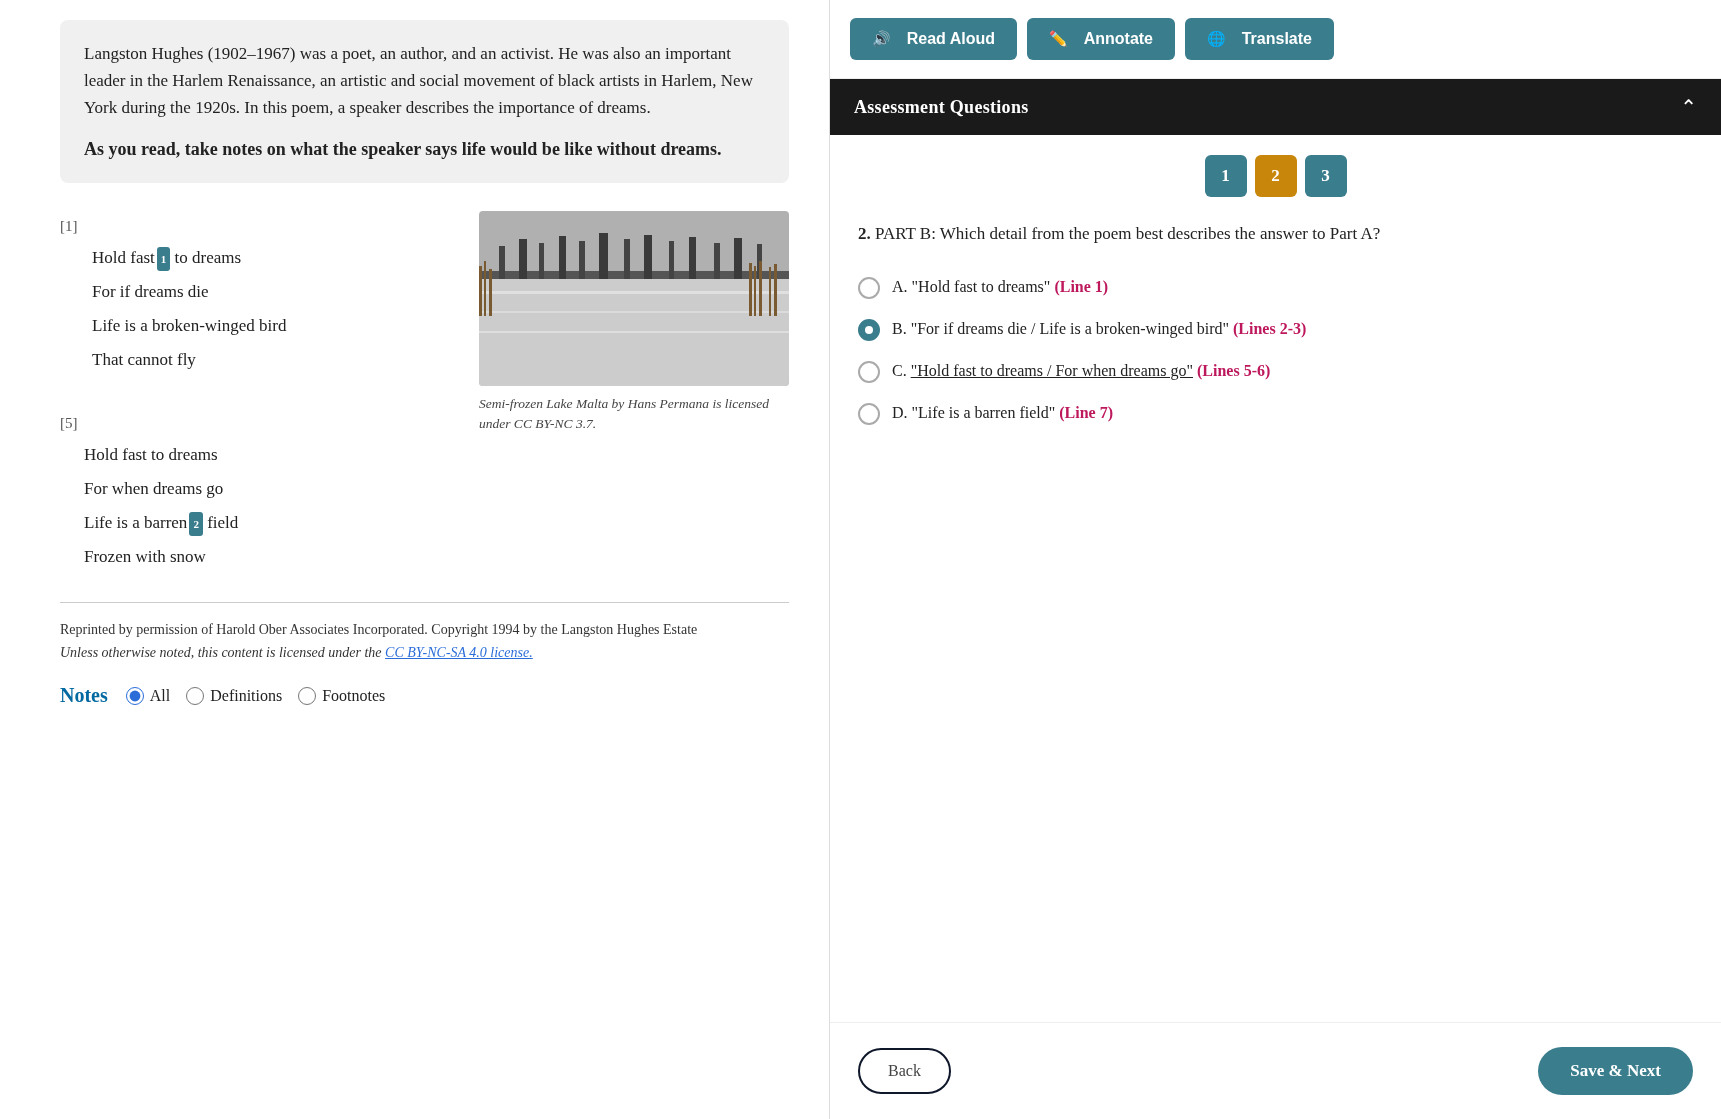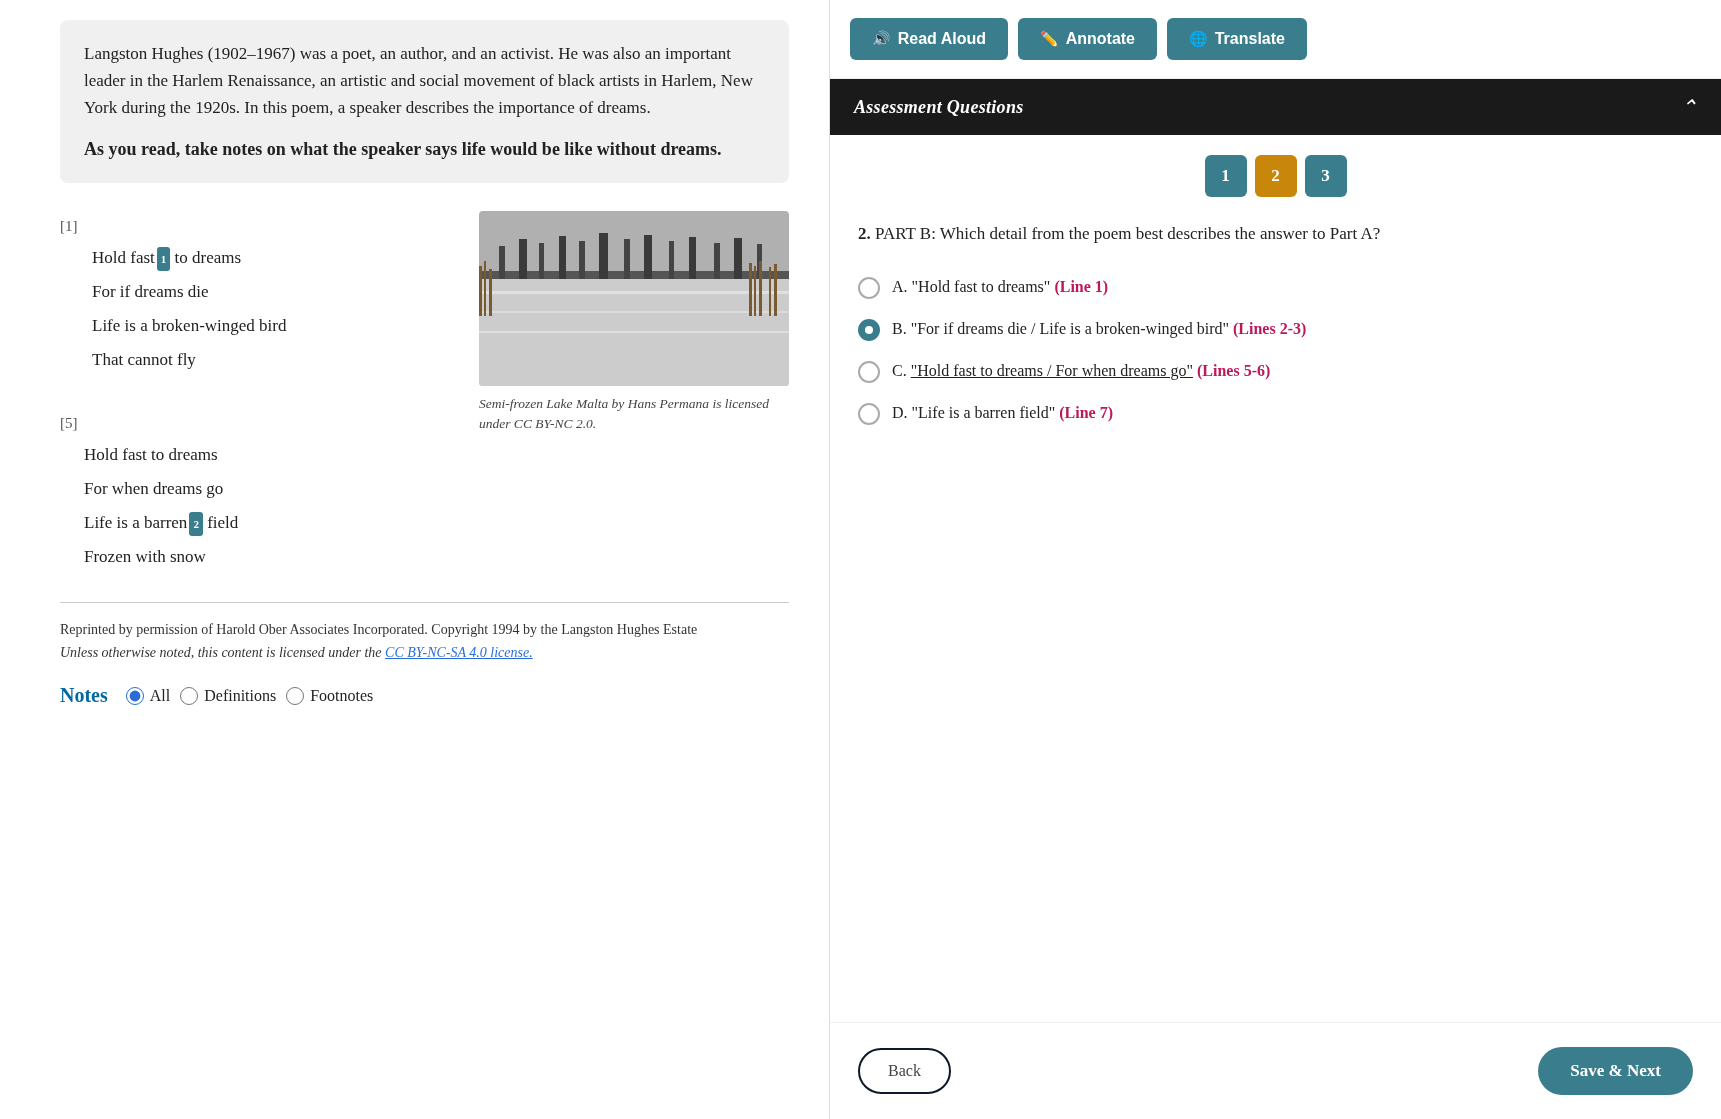--- a/index.html
+++ b/index.html
@@ -111,21 +111,21 @@
 
     .notes-label {
       font-size: 20px;
       font-weight: bold;
       color: #0369a1;
     }
 
     .radio-group {
       display: flex;
       align-items: center;
-      gap: 10px;
+      gap: 16px;
     }
 
     .radio-item {
       display: flex;
       align-items: center;
       gap: 6px;
       font-size: 16px;
       color: #222;
       cursor: pointer;
     }
@@ -150,21 +150,21 @@
       display: flex;
       gap: 10px;
       padding: 18px 20px;
       background: #fff;
       border-bottom: 1px solid #eee;
     }
 
     .tool-btn {
       display: flex;
       align-items: center;
-      gap: 7px;
+      gap: 16px;
       padding: 12px 22px;
       border-radius: 6px;
       border: none;
       font-size: 16px;
       font-weight: 600;
       cursor: pointer;
       color: #fff;
     }
 
     .tool-btn.read-aloud { background: #3a7d8c; }
@@ -172,21 +172,20 @@
     .tool-btn.translate { background: #3a7d8c; }
 
     
     .assessment-header {
       background: #1a1a1a;
       color: #fff;
       display: flex;
       align-items: center;
       justify-content: space-between;
       padding: 16px 24px;
-      font-style: italic;
     }
 
     .assessment-title {
       font-size: 18px;
       font-weight: bold;
       letter-spacing: 0.3px;
     }
 
     .chevron-up {
       font-size: 20px;
@@ -382,21 +381,21 @@
 
         <rect x="0" y="55" width="3" height="50" fill="#7a5a30"></rect>
         <rect x="5" y="50" width="2" height="55" fill="#7a5a30"></rect>
         <rect x="10" y="58" width="3" height="47" fill="#7a5a30"></rect>
         <rect x="270" y="52" width="3" height="53" fill="#7a5a30"></rect>
         <rect x="275" y="55" width="2" height="50" fill="#7a5a30"></rect>
         <rect x="280" y="50" width="3" height="55" fill="#7a5a30"></rect>
         <rect x="290" y="56" width="2" height="49" fill="#7a5a30"></rect>
         <rect x="295" y="53" width="3" height="52" fill="#7a5a30"></rect>
       </svg>
-      <p class="image-caption">Semi-frozen Lake Malta by Hans Permana is licensed under CC BY-NC 2.0.</p>
+      <p class="image-caption">Semi-frozen Lake Malta by Hans Permana is licensed under CC BY-NC 3.7.</p>
     </div>
   </div>
 
   <div class="copyright-text">
     <p>Reprinted by permission of Harold Ober Associates Incorporated. Copyright 1994 by the Langston Hughes Estate</p>
   </div>
 
   <div class="license-text">
     Unless otherwise noted, this content is licensed under the
     <a href="#" class="license-link">CC BY-NC-SA 4.0 license.</a>

